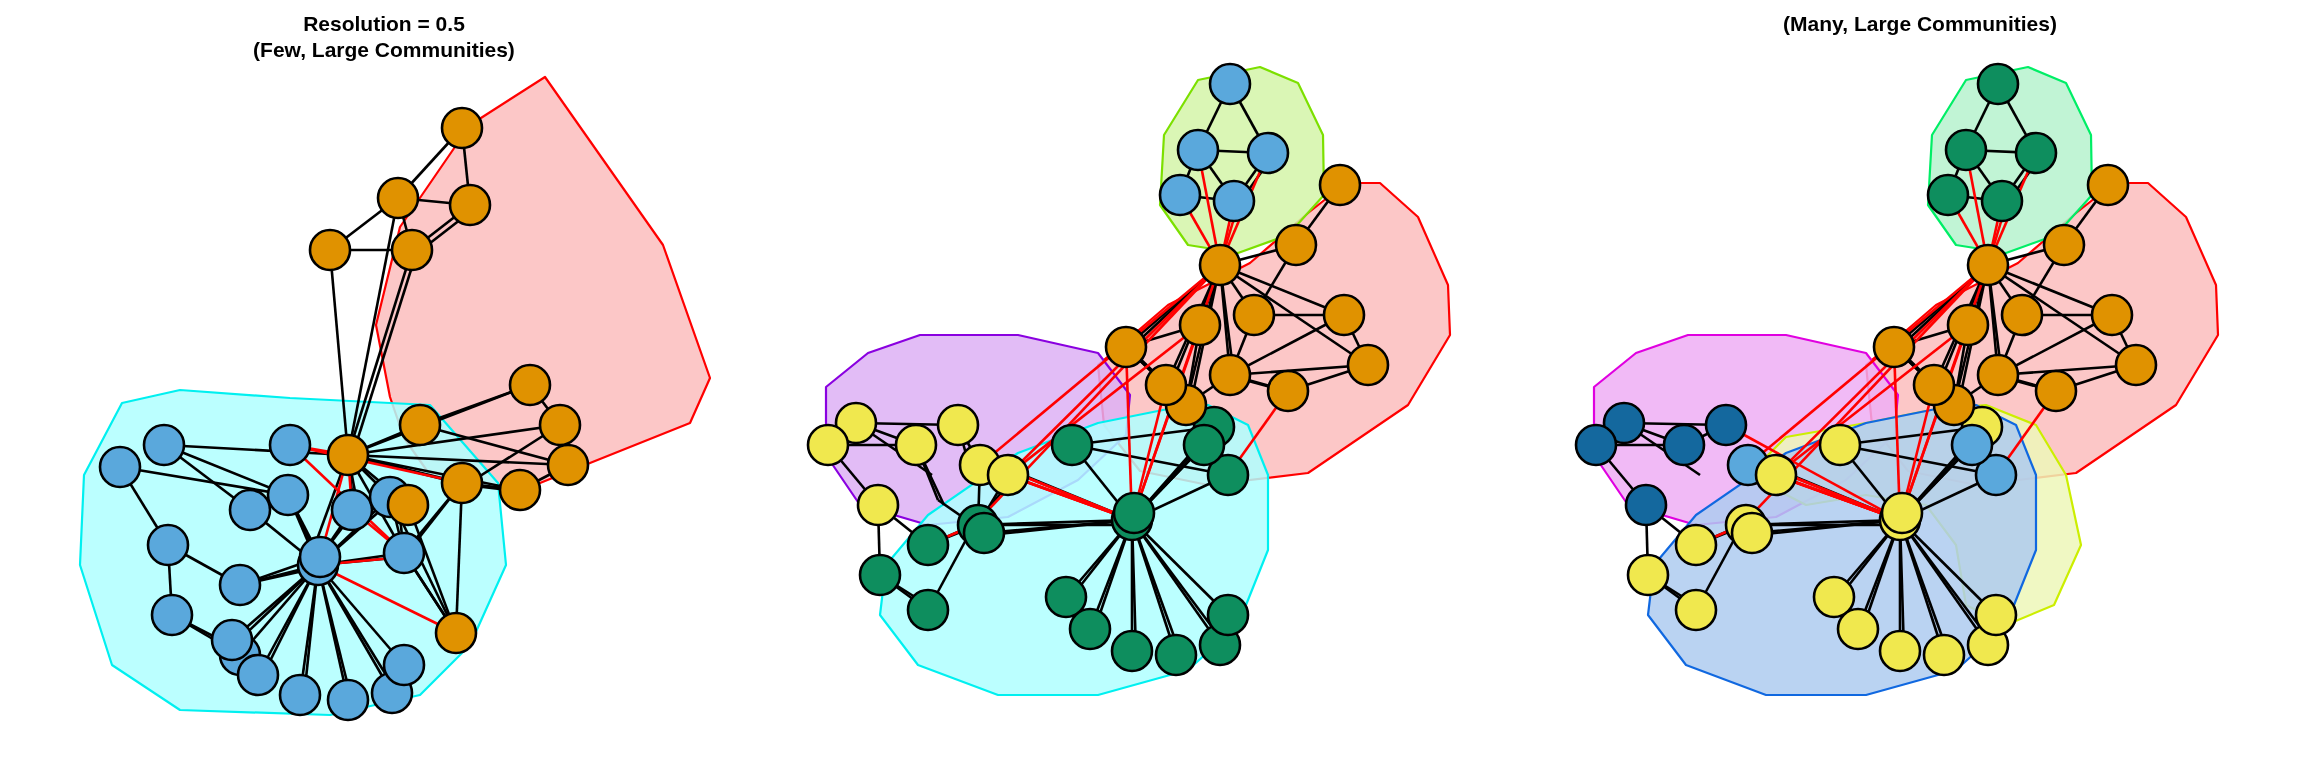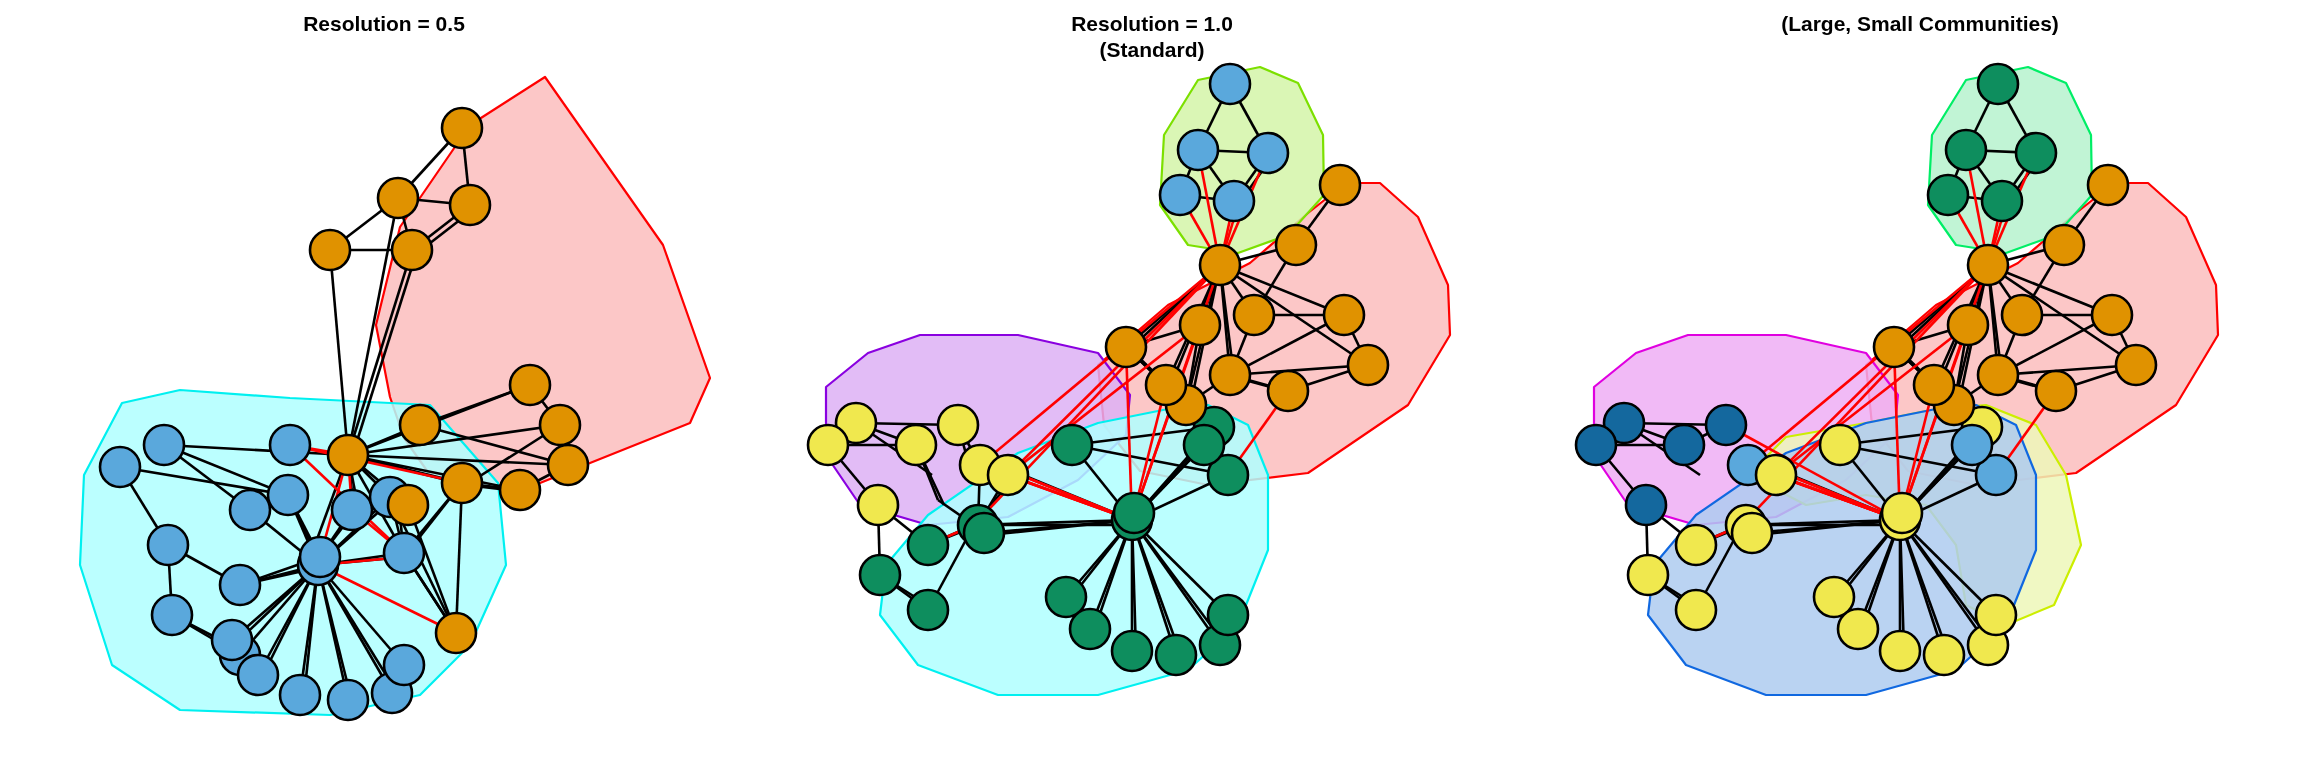--- a/index.html
+++ b/index.html
@@ -12,21 +12,21 @@
     color:#000000;font-family:"Liberation Sans",sans-serif;white-space:pre;
   }
   .panel-canvas{position:absolute;top:0;left:0;width:768px;height:768px;}
   svg{display:block;}
 </style>
 </head>
 <body>
 
 <div id="root">
     <div class="panel" style="left: 0px;">
-      <div class="panel-title"><div>Resolution = 0.5</div></div>
+      <div class="panel-title"><div>Resolution = 0.5</div><div>(Few, Large Communities)</div></div>
       <svg width="768" height="768" viewBox="0 0 768 768" class="panel-canvas">
         <g>
           <polygon points="545,72 663,240 710,373 690,418 540,478 470,482 430,470 404,433 390,392 376,320 400,222 470,120" fill="#FBBDBD" stroke="#FF0000" stroke-width="2.2" fill-opacity="0.85" stroke-linejoin="round"></polygon>
           <polygon points="122,398 180,385 290,393 430,400 498,478 506,560 470,640 420,690 330,710 180,705 112,660 80,560 84,470" fill="#AFFFFF" stroke="#00F0F0" stroke-width="2.2" fill-opacity="0.85" stroke-linejoin="round"></polygon>
         </g>
         <g>
           <line x1="164" y1="440" x2="348" y2="450" stroke="#000000" stroke-width="2.6"></line>
           <line x1="164" y1="440" x2="288" y2="490" stroke="#000000" stroke-width="2.6"></line>
           <line x1="164" y1="440" x2="250" y2="505" stroke="#000000" stroke-width="2.6"></line>
           <line x1="120" y1="462" x2="288" y2="490" stroke="#000000" stroke-width="2.6"></line>
@@ -145,21 +145,20 @@
           <circle cx="560" cy="420" r="20" fill="#E09200" stroke="#000000" stroke-width="2.6"></circle>
           <circle cx="568" cy="460" r="20" fill="#E09200" stroke="#000000" stroke-width="2.6"></circle>
           <circle cx="462" cy="478" r="20" fill="#E09200" stroke="#000000" stroke-width="2.6"></circle>
           <circle cx="520" cy="485" r="20" fill="#E09200" stroke="#000000" stroke-width="2.6"></circle>
           <circle cx="408" cy="500" r="20" fill="#E09200" stroke="#000000" stroke-width="2.6"></circle>
           <circle cx="456" cy="628" r="20" fill="#E09200" stroke="#000000" stroke-width="2.6"></circle>
         </g>
       </svg>
     </div>
     <div class="panel" style="left: 768px;">
-      <div class="panel-title"><div>Resolution = 1.0</div><div>(Standard)</div></div>
       <svg width="768" height="768" viewBox="0 0 768 768" class="panel-canvas">
         <g>
           <polygon points="330,360 400,300 482,258 540,208 578,178 612,178 650,212 680,280 682,330 640,400 540,468 440,480 372,466 336,420" fill="#FBBDBD" stroke="#FF0000" stroke-width="2.2" fill-opacity="0.85" stroke-linejoin="round"></polygon>
           <polygon points="430,75 492,62 530,78 555,130 556,190 520,230 470,248 420,240 392,200 396,130" fill="#D4F5A8" stroke="#7CE000" stroke-width="2.2" fill-opacity="0.85" stroke-linejoin="round"></polygon>
           <polygon points="58,382 100,348 152,330 250,330 330,348 362,390 358,430 310,475 240,512 160,520 92,500 58,450" fill="#DDB0F5" stroke="#8A00E0" stroke-width="2.2" fill-opacity="0.85" stroke-linejoin="round"></polygon>
           <polygon points="118,560 160,510 250,448 330,418 400,404 440,400 480,420 500,470 500,545 470,620 420,665 330,690 230,690 150,660 112,610" fill="#AFFFFF" stroke="#00F0F0" stroke-width="2.2" fill-opacity="0.85" stroke-linejoin="round"></polygon>
         </g>
         <g>
           <line x1="462" y1="79" x2="430" y2="145" stroke="#000000" stroke-width="2.6"></line>
           <line x1="462" y1="79" x2="500" y2="148" stroke="#000000" stroke-width="2.6"></line>
@@ -309,21 +308,21 @@
           <circle cx="520" cy="386" r="20" fill="#E09200" stroke="#000000" stroke-width="2.6"></circle>
           <circle cx="462" cy="370" r="20" fill="#E09200" stroke="#000000" stroke-width="2.6"></circle>
           <circle cx="418" cy="400" r="20" fill="#E09200" stroke="#000000" stroke-width="2.6"></circle>
           <circle cx="398" cy="380" r="20" fill="#E09200" stroke="#000000" stroke-width="2.6"></circle>
           <circle cx="432" cy="320" r="20" fill="#E09200" stroke="#000000" stroke-width="2.6"></circle>
           <circle cx="358" cy="342" r="20" fill="#E09200" stroke="#000000" stroke-width="2.6"></circle>
         </g>
       </svg>
     </div>
     <div class="panel" style="left: 1536px;">
-      <div class="panel-title"><div>(Large, Small Communities)</div></div>
+      <div class="panel-title"><div>(Many, Large Communities)</div></div>
       <svg width="768" height="768" viewBox="0 0 768 768" class="panel-canvas">
         <g>
           <polygon points="330,360 400,300 482,258 540,208 578,178 612,178 650,212 680,280 682,330 640,400 540,468 440,480 372,466 336,420" fill="#FBBDBD" stroke="#FF0000" stroke-width="2.2" fill-opacity="0.85" stroke-linejoin="round"></polygon>
           <polygon points="430,75 492,62 530,78 555,130 556,190 520,230 470,248 420,240 392,200 396,130" fill="#B6F2CE" stroke="#00EE66" stroke-width="2.2" fill-opacity="0.85" stroke-linejoin="round"></polygon>
           <polygon points="58,382 100,348 152,330 250,330 330,348 362,390 358,430 310,475 240,512 160,520 92,500 58,450" fill="#EFAEF5" stroke="#E000E0" stroke-width="2.2" fill-opacity="0.85" stroke-linejoin="round"></polygon>
           <polygon points="212,470 250,432 330,418 400,404 450,400 500,420 530,470 545,540 518,600 470,620 430,600 420,540 390,500 330,490 270,500" fill="#EDF7B8" stroke="#CCEE00" stroke-width="2.2" fill-opacity="0.85" stroke-linejoin="round"></polygon>
           <polygon points="118,560 160,510 250,448 330,418 400,404 440,400 480,420 500,470 500,545 470,620 420,665 330,690 230,690 150,660 112,610" fill="#AECBF0" stroke="#1068E0" stroke-width="2.2" fill-opacity="0.85" stroke-linejoin="round"></polygon>
         </g>
         <g>
           <line x1="462" y1="79" x2="430" y2="145" stroke="#000000" stroke-width="2.6"></line>

